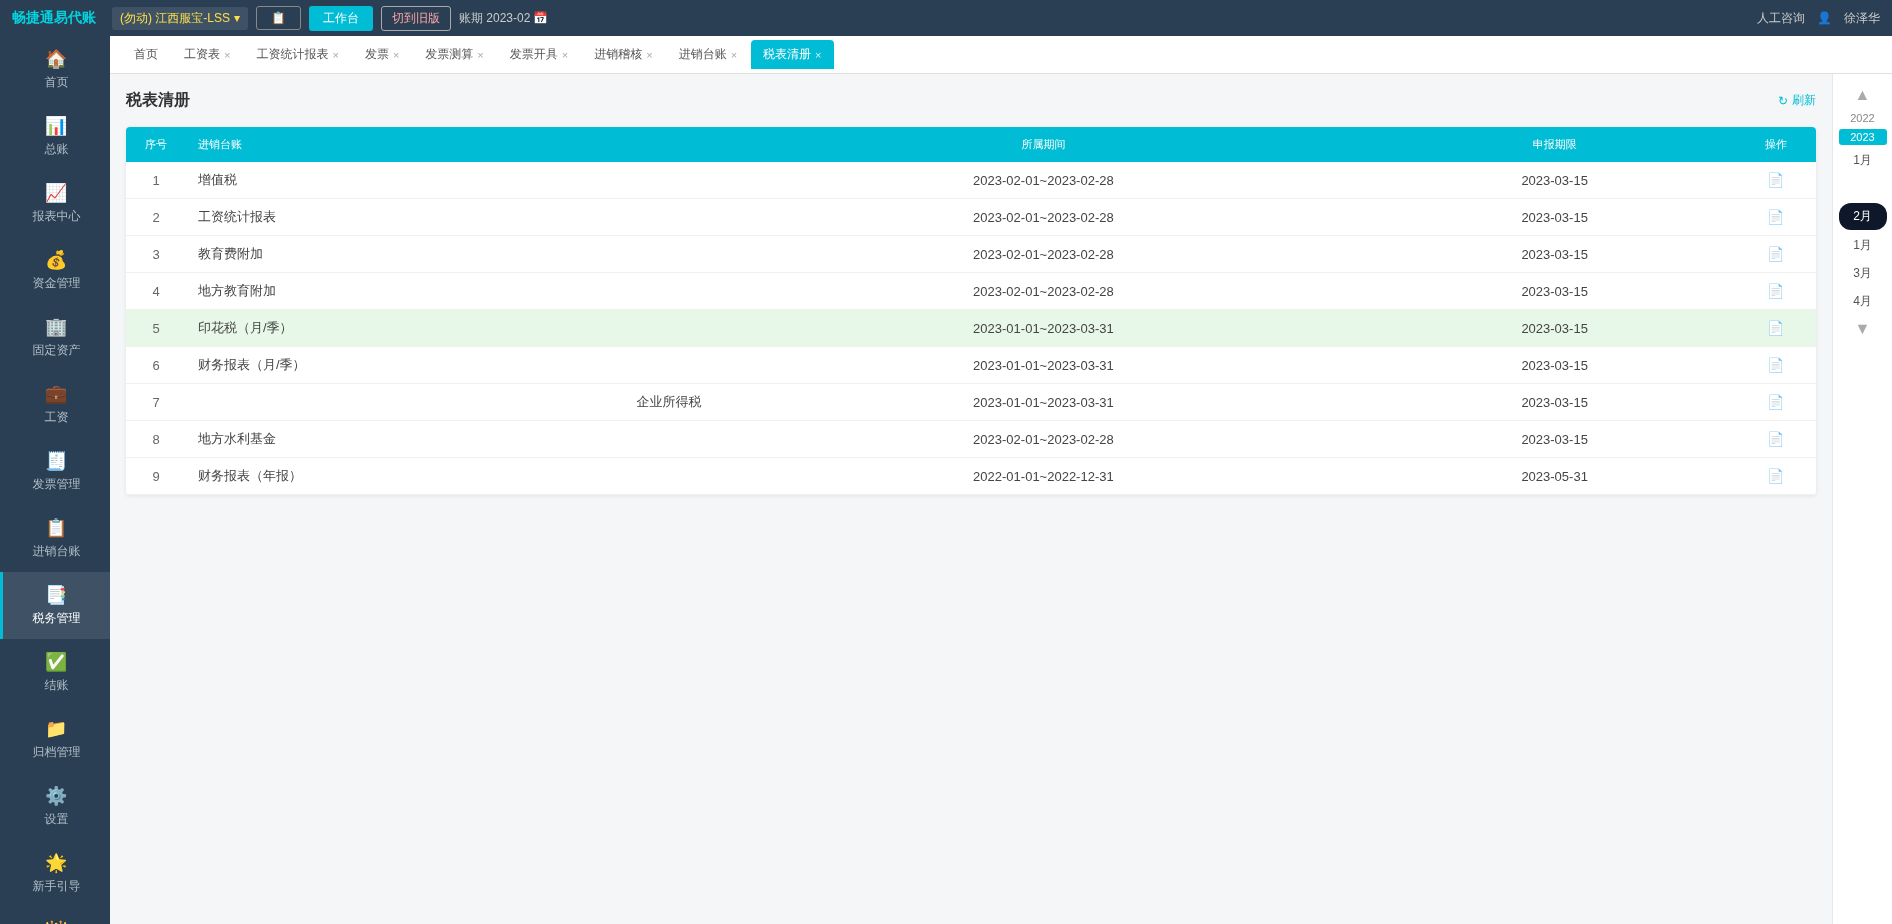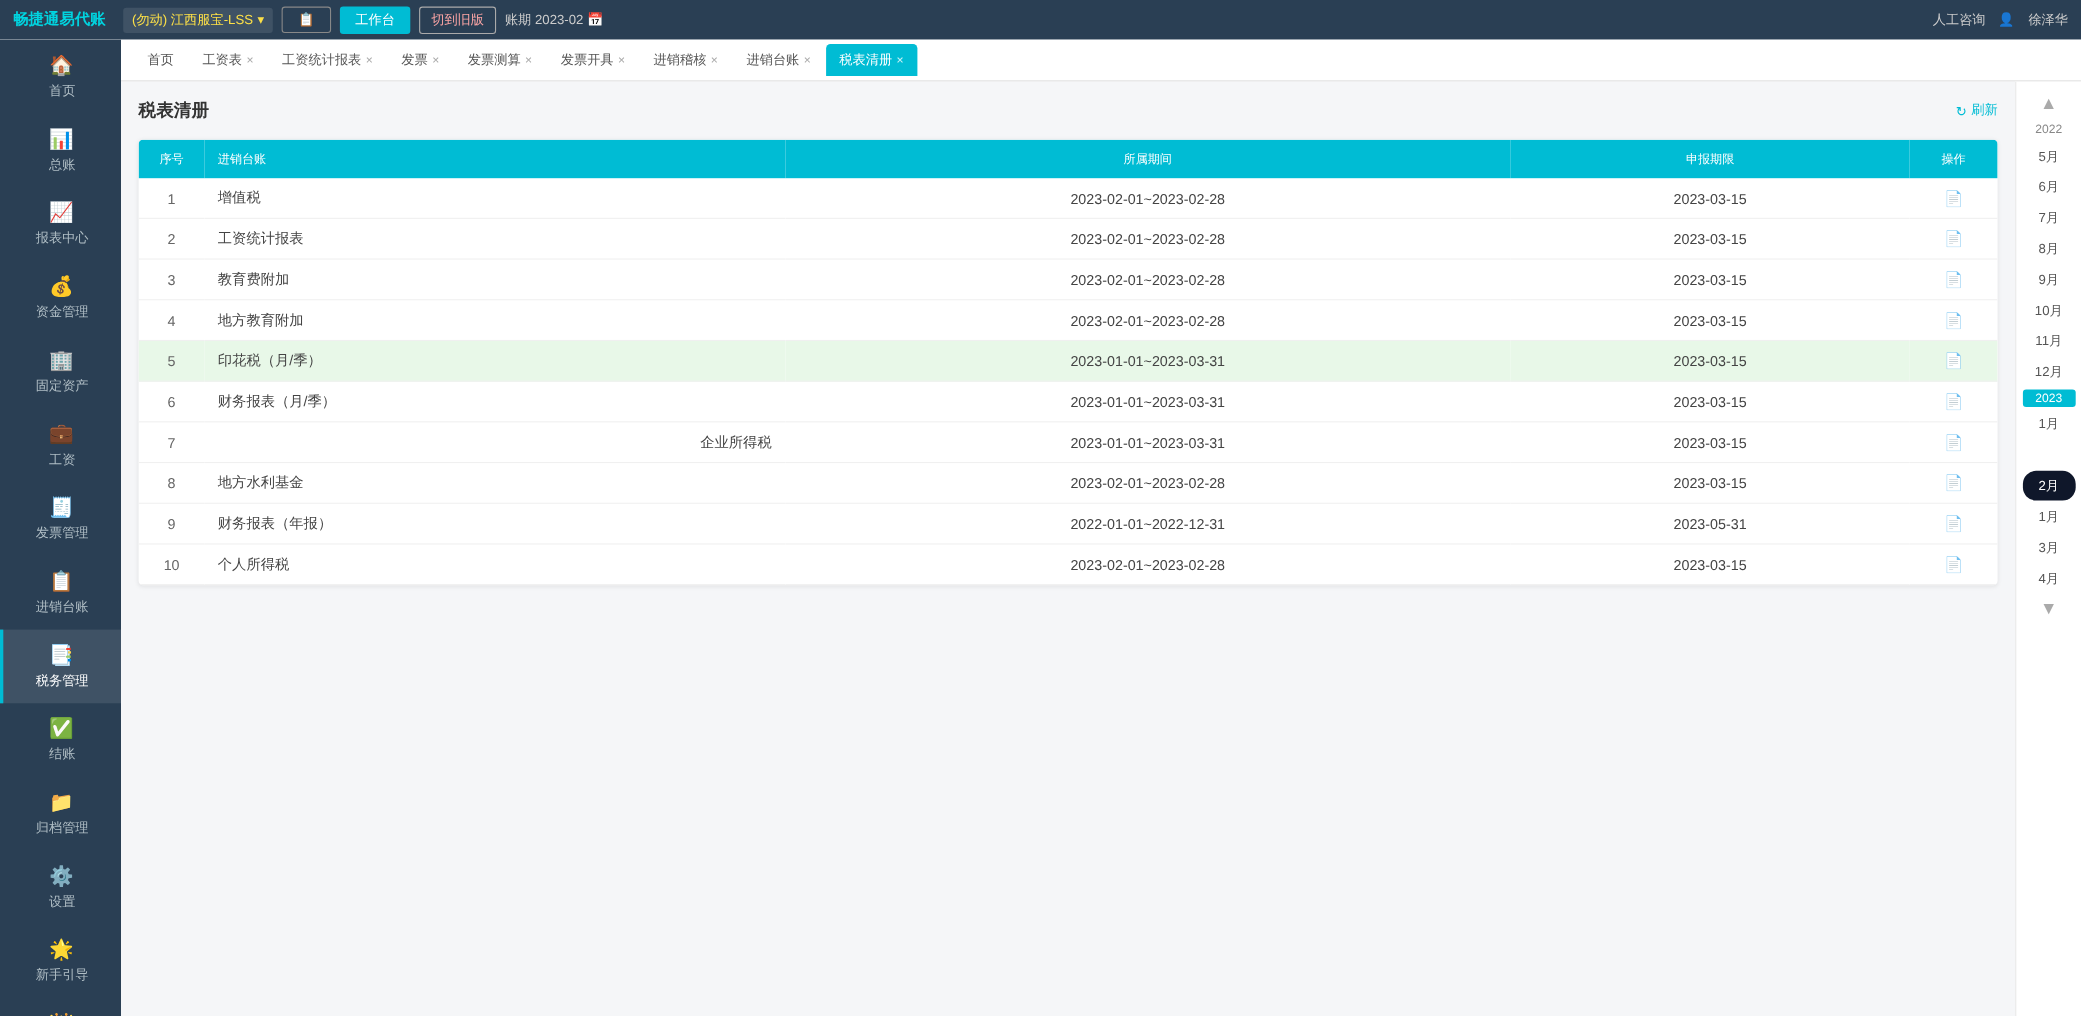--- a/index.html
+++ b/index.html
@@ -263,44 +263,27 @@
     <td>2023-03-15</td>
     <td><span class="action-icon">📄</span></td>
   </tr>
               <tr>
     <td>9</td>
     <td style="text-align:left;">财务报表（年报）</td>
     <td>2022-01-01~2022-12-31</td>
     <td>2023-05-31</td>
     <td><span class="action-icon">📄</span></td>
   </tr>
-              <tr>
-    <td>10</td>
-    <td style="text-align:left;">个人所得税</td>
-    <td>2023-02-01~2023-02-28</td>
-    <td>2023-03-15</td>
-    <td><span class="action-icon">📄</span></td>
-  </tr>
             </tbody>
         </table>
       </div>
 
       <div class="right-panel">
         <div class="panel-arrow">▲</div>
         <div class="year-label">2022</div>
-        <div id="months-before-container">
-            <div class="month-item">5月</div>
-            <div class="month-item">6月</div>
-            <div class="month-item">7月</div>
-            <div class="month-item">8月</div>
-            <div class="month-item">9月</div>
-            <div class="month-item">10月</div>
-            <div class="month-item">11月</div>
-            <div class="month-item">12月</div>
-          </div>
         <div class="month-item year-tag">2023</div>
         <div class="month-item">1月</div>
         <div class="month-item active">2月</div>
         <div id="months-after-container">
             <div class="month-item">1月</div>
             <div class="month-item">3月</div>
             <div class="month-item">4月</div>
           </div>
         <div class="panel-arrow">▼</div>
       </div>

